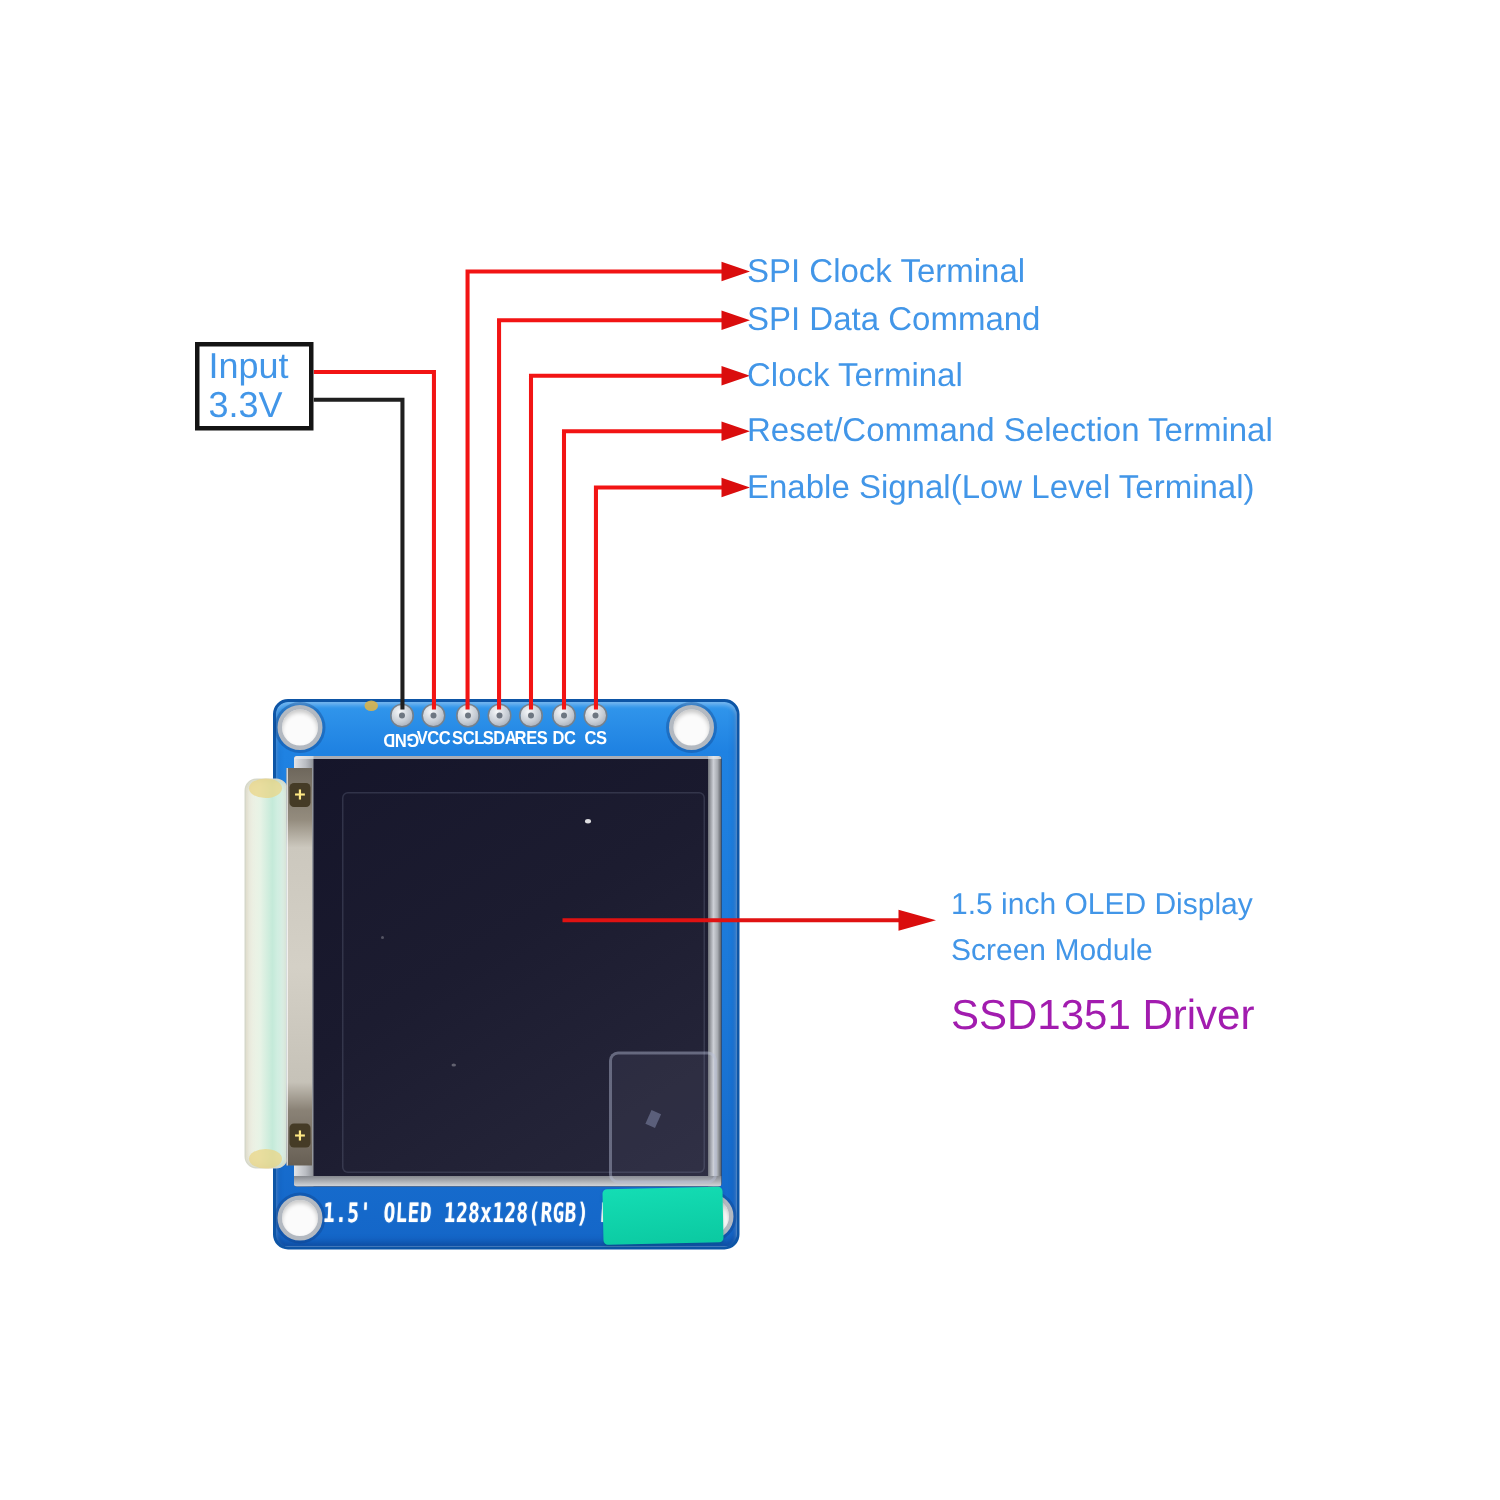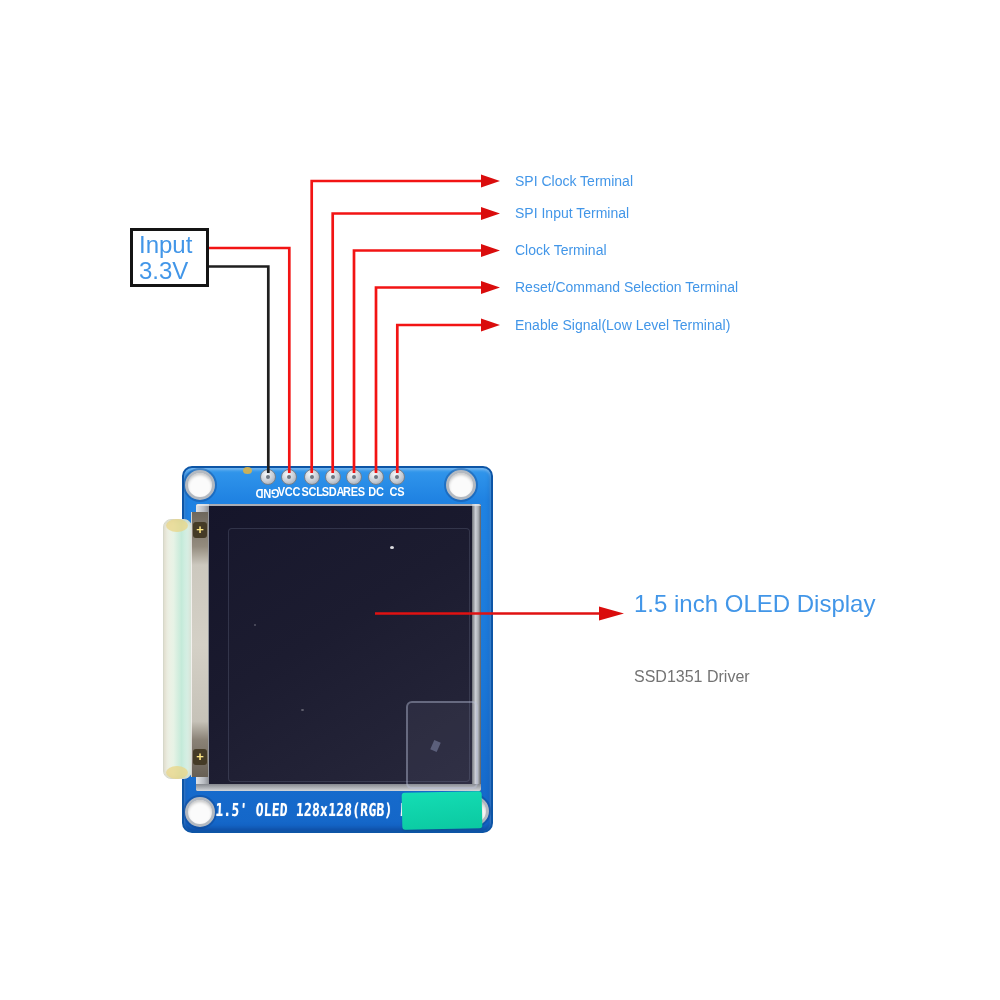--- a/index.html
+++ b/index.html
@@ -2,36 +2,36 @@
 <html><head>
 <meta charset="utf-8">
 <style>
   html,body{margin:0;padding:0;}
   body{
     width:1000px;height:1000px;position:relative;overflow:hidden;
     background:#ffffff;font-family:"Liberation Sans",sans-serif;
   }
   
   .ann-label{
-    position:absolute;left:515px;height:26px;line-height:26px;
-    font-size:14px;color:#4296e8;white-space:nowrap;
+    position:absolute;left:498px;height:26px;line-height:26px;
+    font-size:22px;color:#4296e8;white-space:nowrap;
   }
   .ann1{top:168px}.ann2{top:200px}.ann3{top:237px}.ann4{top:274px}.ann5{top:312px}
   .input-box{
     position:absolute;left:130px;top:228px;width:79px;height:59px;
     border:3px solid #141414;box-sizing:border-box;background:#fff;
     color:#4296e8;font-size:24px;line-height:26px;padding:1px 0 0 6px;
   }
   .disp-ann{
-    position:absolute;left:634px;top:588px;font-size:24px;line-height:31px;
+    position:absolute;left:634px;top:588px;font-size:20px;line-height:31px;
     color:#4296e8;white-space:nowrap;
   }
   .driver-ann{
-    position:absolute;left:634px;top:661px;font-size:16px;line-height:31px;
-    color:#737373;white-space:nowrap;
+    position:absolute;left:634px;top:661px;font-size:28px;line-height:31px;
+    color:#a21caf;white-space:nowrap;
   }
   
   .pcb{
     position:absolute;left:182px;top:466px;width:311px;height:367px;
     border-radius:10px;border:2px solid #0d55a6;box-sizing:border-box;
     background:linear-gradient(180deg,#3297ec 0%,#1f82e2 9%,#1b78d8 55%,#1466c8 100%);
     box-shadow:inset 0 2px 3px rgba(255,255,255,.35), inset 0 -3px 5px rgba(0,30,90,.35);
   }
   .hole{
     position:absolute;width:30px;height:30px;border-radius:50%;
@@ -199,21 +199,22 @@
     <polygon points="599,606.5 624,613.5 599,620.5"></polygon>
   </g>
 </svg>
 
 <div class="input-box">
   <div>Input</div>
   <div>3.3V</div>
 </div>
 
 <div class="ann-label ann1">SPI Clock Terminal</div>
-<div class="ann-label ann2">SPI Input Terminal</div>
+<div class="ann-label ann2">SPI Data Command</div>
 <div class="ann-label ann3">Clock Terminal</div>
 <div class="ann-label ann4">Reset/Command Selection Terminal</div>
 <div class="ann-label ann5">Enable Signal(Low Level Terminal)</div>
 
 <div class="disp-ann">
   <div>1.5 inch OLED Display</div>
+  <div>Screen Module</div>
 </div>
 <div class="driver-ann">SSD1351 Driver</div>
 
 </body></html>

